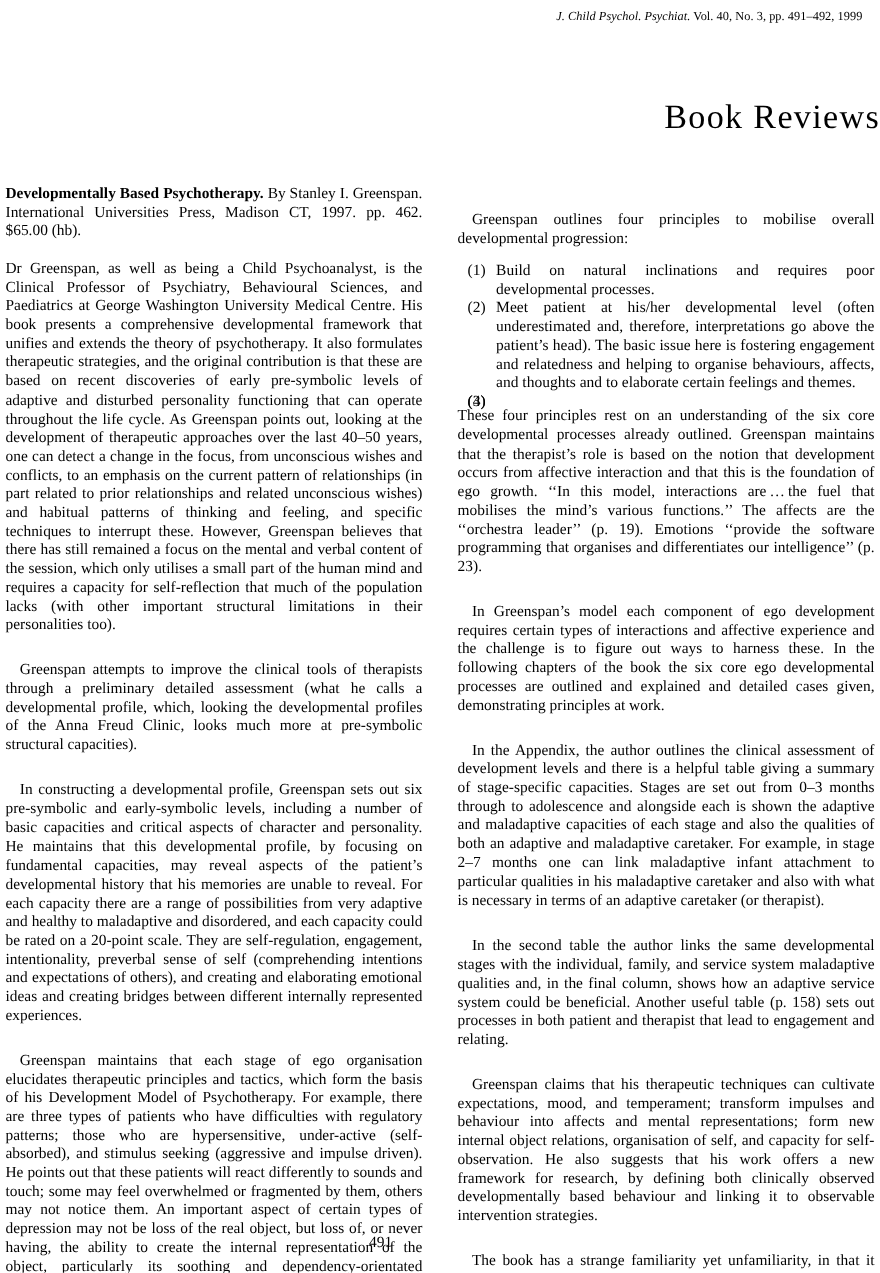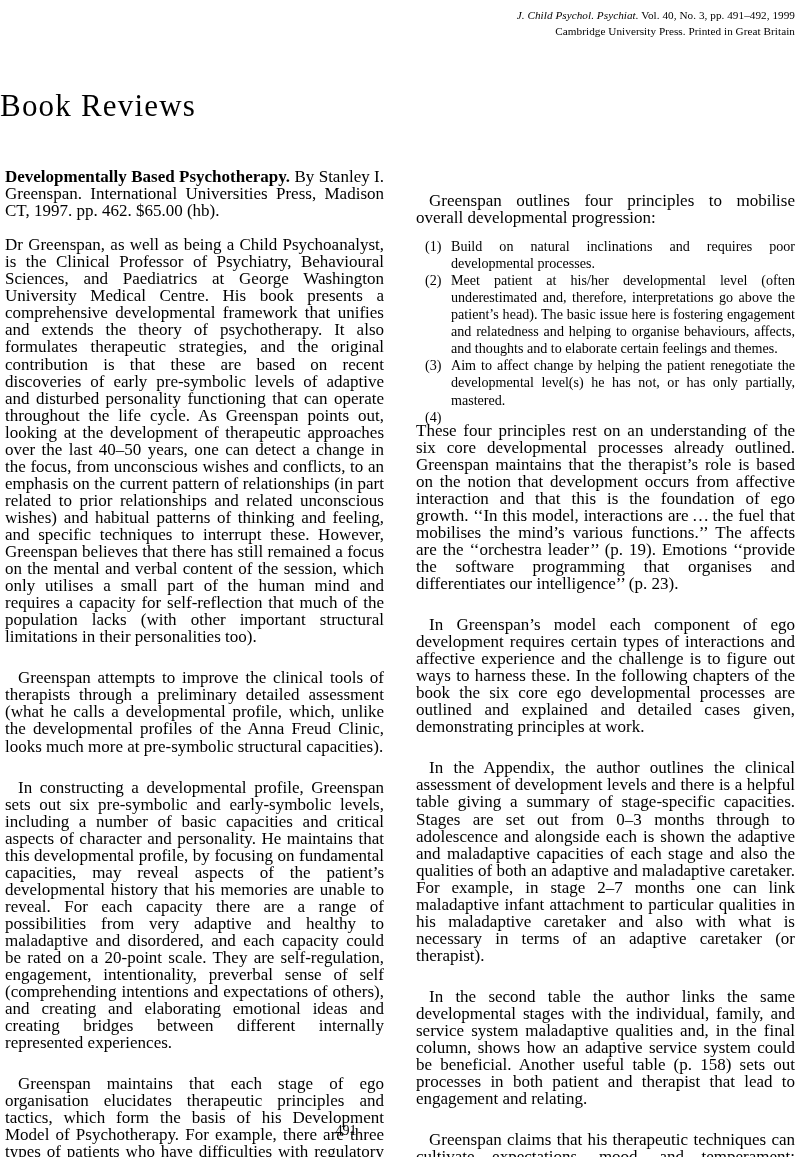--- a/index.html
+++ b/index.html
@@ -23,36 +23,36 @@
     width: 800px;
     height: 1157px;
   }
 
   
   .running-head {
     position: absolute;
     left: 0;
     top: 8px;
     width: 800px;
-    padding-right: 5px;
+    padding-right: 16px;
     box-sizing: border-box;
     text-align: right;
     font-size: 11.2px;
     line-height: 15.5px;
     letter-spacing: 0.05px;
   }
   .running-head .journal { font-style: italic; }
 
   
   .page-title {
     position: absolute;
     left: 0;
     top: 88px;
     width: 800px;
-    text-align: left;
+    text-align: right;
     font-size: 31px;
     font-weight: normal;
     letter-spacing: 1.2px;
     margin: 0;
   }
 
   
   .columns {
     position: absolute;
     left: 5px;
@@ -63,21 +63,21 @@
   .col {
     position: absolute;
     top: 0;
     width: 379px;
   }
   .col-left  { left: 0px; }
   .col-right { left: 411px; }
 
   p {
     margin: 0;
-    font-size: 17px;
+    font-size: 14px;
     line-height: 17.05px;
     text-align: justify;
     text-justify: inter-word;
     -webkit-hyphens: none;
     hyphens: none;
     letter-spacing: 0px;
   }
   p.indent { text-indent: 13px; margin-top: 24px; }
   p.noindent { text-indent: 0; }
 
@@ -117,43 +117,42 @@
     font-size: 14.1px;
   }
 </style>
 </head>
 <body>
 
 <div class="page">
 
   <div class="running-head">
     <div><span class="journal">J. Child Psychol. Psychiat.</span><span> Vol. 40, No. 3, pp. 491–492, 1999</span></div>
-    <div>Cambridge University Press. Printed in Great Britain</div>
   </div>
 
   <h1 class="page-title">Book Reviews</h1>
 
   <div class="columns">
 
     <div class="col col-left">
       <p class="citation noindent"><b>Developmentally Based Psychotherapy.</b><span> By Stanley I. Greenspan. International Universities Press, Madison CT, 1997. pp. 462. $65.00 (hb).</span></p>
       <div class="spacer-para"></div>
       <p class="noindent">Dr Greenspan, as well as being a Child Psychoanalyst, is the Clinical Professor of Psychiatry, Behavioural Sciences, and Paediatrics at George Washington University Medical Centre. His book presents a comprehensive developmental framework that unifies and extends the theory of psychotherapy. It also formulates therapeutic strategies, and the original contribution is that these are based on recent discoveries of early pre-symbolic levels of adaptive and disturbed personality functioning that can operate throughout the life cycle. As Greenspan points out, looking at the development of therapeutic approaches over the last 40–50 years, one can detect a change in the focus, from unconscious wishes and conflicts, to an emphasis on the current pattern of relationships (in part related to prior relationships and related unconscious wishes) and habitual patterns of thinking and feeling, and specific techniques to interrupt these. However, Greenspan believes that there has still remained a focus on the mental and verbal content of the session, which only utilises a small part of the human mind and requires a capacity for self-reflection that much of the population lacks (with other important structural limitations in their personalities too).</p>
-      <p class="indent">Greenspan attempts to improve the clinical tools of therapists through a preliminary detailed assessment (what he calls a developmental profile, which, unlike the developmental profiles of the Anna Freud Clinic, looks much more at pre-symbolic structural capacities).</p>
+      <p class="indent">Greenspan attempts to improve the clinical tools of therapists through a preliminary detailed assessment (what he calls a developmental profile, which, looking the developmental profiles of the Anna Freud Clinic, looks much more at pre-symbolic structural capacities).</p>
       <p class="indent">In constructing a developmental profile, Greenspan sets out six pre-symbolic and early-symbolic levels, including a number of basic capacities and critical aspects of character and personality. He maintains that this developmental profile, by focusing on fundamental capacities, may reveal aspects of the patient’s developmental history that his memories are unable to reveal. For each capacity there are a range of possibilities from very adaptive and healthy to maladaptive and disordered, and each capacity could be rated on a 20-point scale. They are self-regulation, engagement, intentionality, preverbal sense of self (comprehending intentions and expectations of others), and creating and elaborating emotional ideas and creating bridges between different internally represented experiences.</p>
       <p class="indent">Greenspan maintains that each stage of ego organisation elucidates therapeutic principles and tactics, which form the basis of his Development Model of Psychotherapy. For example, there are three types of patients who have difficulties with regulatory patterns; those who are hypersensitive, under-active (self-absorbed), and stimulus seeking (aggressive and impulse driven). He points out that these patients will react differently to sounds and touch; some may feel overwhelmed or fragmented by them, others may not notice them. An important aspect of certain types of depression may not be loss of the real object, but loss of, or never having, the ability to create the internal representation of the object, particularly its soothing and dependency-orientated patterns. Greenspan would see this as a structural deficit created before the age of 2 years, as the capacity to create internal images comes in the stage between 18 and 24 months. Such depression can lead to hyperactivity, or difficulties with visual and spatial orientation. In such a case, the</p>
     </div>
 
     <div class="col col-right">
       <p class="indent">Greenspan outlines four principles to mobilise overall developmental progression:</p>
 
       <ol class="principles">
         <li><span class="num">(1)</span><span>Build on natural inclinations and requires poor developmental processes.</span></li>
         <li><span class="num">(2)</span><span>Meet patient at his/her developmental level (often underestimated and, therefore, interpretations go above the patient’s head). The basic issue here is fostering engagement and relatedness and helping to organise behaviours, affects, and thoughts and to elaborate certain feelings and themes.</span></li>
-        <li><span class="num">(3)</span><span>Aim to affect change by helping the patient renegotiate the developmental level(s) he has not, or has only partially, mastered.</span></li>
+        <li><span class="num">(3)</span></li>
         <li><span class="num">(4)</span></li>
       </ol>
 
       <p class="noindent">These four principles rest on an understanding of the six core developmental processes already outlined. Greenspan maintains that the therapist’s role is based on the notion that development occurs from affective interaction and that this is the foundation of ego growth. ‘‘In this model, interactions are … the fuel that mobilises the mind’s various functions.’’ The affects are the ‘‘orchestra leader’’ (p. 19). Emotions ‘‘provide the software programming that organises and differentiates our intelligence’’ (p. 23).</p>
       <p class="indent">In Greenspan’s model each component of ego development requires certain types of interactions and affective experience and the challenge is to figure out ways to harness these. In the following chapters of the book the six core ego developmental processes are outlined and explained and detailed cases given, demonstrating principles at work.</p>
       <p class="indent">In the Appendix, the author outlines the clinical assessment of development levels and there is a helpful table giving a summary of stage-specific capacities. Stages are set out from 0–3 months through to adolescence and alongside each is shown the adaptive and maladaptive capacities of each stage and also the qualities of both an adaptive and maladaptive caretaker. For example, in stage 2–7 months one can link maladaptive infant attachment to particular qualities in his maladaptive caretaker and also with what is necessary in terms of an adaptive caretaker (or therapist).</p>
       <p class="indent">In the second table the author links the same developmental stages with the individual, family, and service system maladaptive qualities and, in the final column, shows how an adaptive service system could be beneficial. Another useful table (p. 158) sets out processes in both patient and therapist that lead to engagement and relating.</p>
       <p class="indent">Greenspan claims that his therapeutic techniques can cultivate expectations, mood, and temperament; transform impulses and behaviour into affects and mental representations; form new internal object relations, organisation of self, and capacity for self-observation. He also suggests that his work offers a new framework for research, by defining both clinically observed developmentally based behaviour and linking it to observable intervention strategies.</p>
       <p class="indent">The book has a strange familiarity yet unfamiliarity, in that it seems to embrace Freud, Mahler, and Ericson, together with more recent work of people such as Brazelton and Cramer,</p>
     </div>

